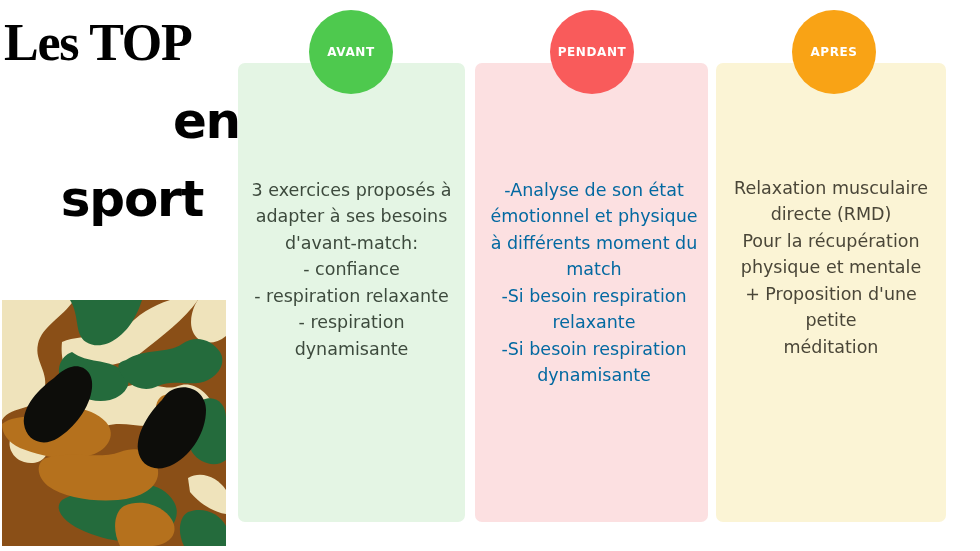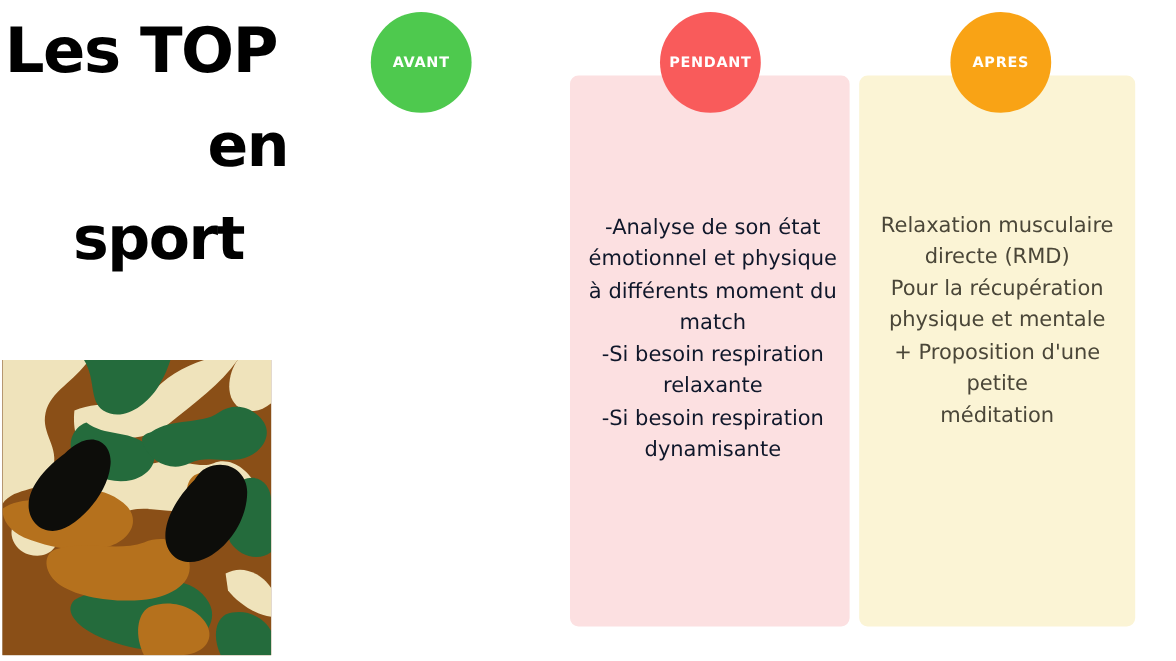--- a/index.html
+++ b/index.html
@@ -36,20 +36,21 @@
     font-size: 50px;
     line-height: 78px;
     letter-spacing: -1.2px;
     color: #000000;
     white-space: nowrap;
   }
   .title-line.l1 {
     text-align: left;
     padding-left: 4px;
     font-size: 52px;
+    font-family: Liberation Serif, serif;
   }
   .title-line.l2 { text-align: right; padding-left: 14px; }
   .title-line.l3 { text-align: center; padding-left: 24px; }
 
   
   .camo {
     position: absolute;
     left: 2px;
     top: 300px;
     width: 224px;
@@ -90,21 +91,21 @@
     left: 475px;
     width: 233px;
     background: #fce0e1;
   }
   #card-apres {
     left: 716px;
     width: 230px;
     background: #fbf4d5;
   }
   #card-avant .card-text   { color: #3d4a3d; margin-top: -46px; }
-  #card-pendant .card-text { color: #0f172a; margin-top: -20px; padding-left: 15px; }
+  #card-pendant .card-text { color: #0369a1; margin-top: -20px; padding-left: 15px; }
   #card-apres .card-text   { color: #4a4638; margin-top: -50px; }
 
   
   .badge {
     position: absolute;
     top: 10px;
     width: 84px;
     height: 84px;
     border-radius: 50%;
     display: flex;
@@ -153,20 +154,28 @@
       <path d="M0,124 C16,112 40,120 56,112 C72,104 92,110 104,122 C116,136 104,152 86,156 C64,162 38,156 18,148 C6,142 0,134 0,124 Z" fill="#b5711d"></path>
       <path d="M44,158 C68,150 96,160 118,152 C138,144 154,154 156,170 C158,188 138,198 116,200 C92,202 62,198 46,186 C34,176 34,162 44,158 Z" fill="#b5711d"></path>
       <path d="M122,206 C140,198 162,206 170,220 C178,234 166,246 148,246 L118,246 C110,230 112,212 122,206 Z" fill="#b5711d"></path>
       <path d="M160,96 C178,88 198,98 200,114 C202,130 186,140 170,136 C154,132 148,104 160,96 Z" fill="#b5711d"></path>
 
       <path d="M66,68 C80,62 92,72 90,88 C88,108 72,128 56,138 C40,148 24,140 22,124 C20,106 38,88 52,78 C58,72 62,70 66,68 Z" fill="#0d0d0a"></path>
       <path d="M170,90 C186,82 204,92 204,110 C204,132 190,154 172,164 C154,174 138,166 136,150 C134,132 148,112 160,100 C164,94 166,92 170,90 Z" fill="#0d0d0a"></path>
     </svg>
   </div>
 
+  <div class="card" id="card-avant">
+    <div class="card-text">3 exercices proposés à
+adapter à ses besoins
+d'avant-match:
+- confiance
+- respiration relaxante
+- respiration dynamisante</div>
+  </div>
   <div class="badge" id="badge-avant">
     <span>AVANT</span>
   </div>
 
   <div class="card" id="card-pendant">
     <div class="card-text">-Analyse de son état
 émotionnel et physique
 à différents moment du
 match
 -Si besoin respiration

